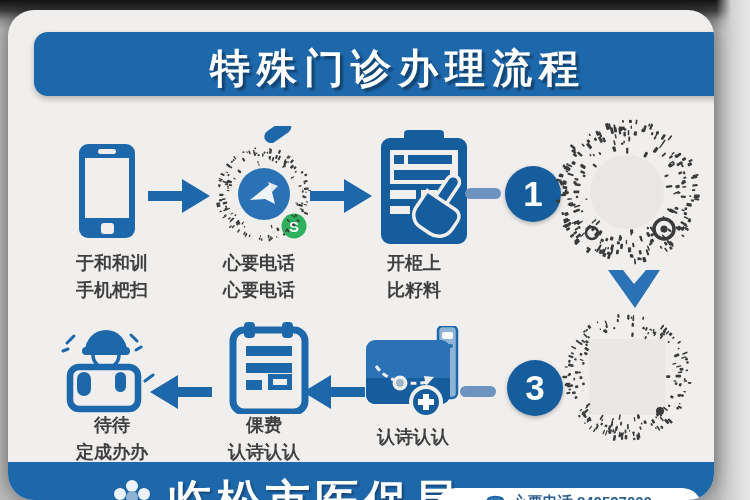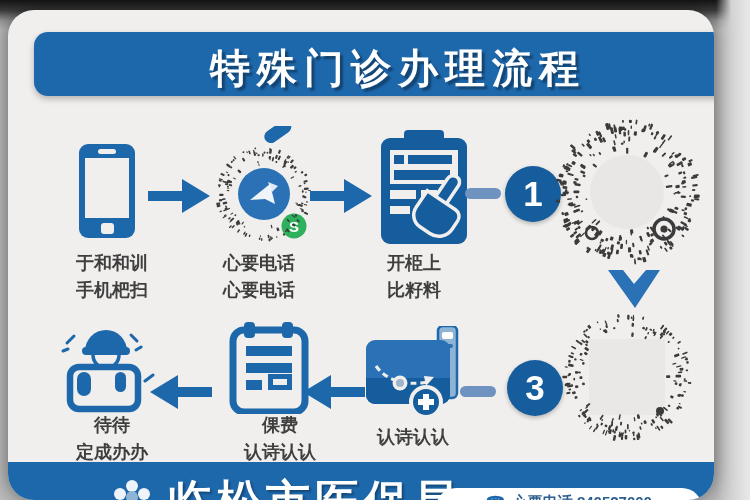--- a/index.html
+++ b/index.html
@@ -59,21 +59,21 @@
   .p-cal{left:221px;top:312px}
   .p-arrow4{left:293px;top:360px}
   .p-bag{left:356px;top:316px}
   .p-dash2{left:452px;top:376px}
   .p-badge3{left:499px;top:350px}
   .p-qrbot{left:549px;top:297px}
   .p-lbl1{left:24px;top:240px;width:160px}
   .p-lbl2{left:166px;top:240px;width:170px}
   .p-lbl3{left:326px;top:240px;width:160px}
   .p-lbl4{left:24px;top:402px;width:160px}
-  .p-lbl5{left:187px;top:402px;width:170px}
+  .p-lbl5{left:171px;top:402px;width:170px}
   .p-lbl6{left:325px;top:414px;width:160px}
   .p-emblem{left:100px;top:464px}
 </style>
 </head>
 <body>
 
 <div class="bg-top"></div>
 <div class="bg-right"></div>
 
 <div class="card">

